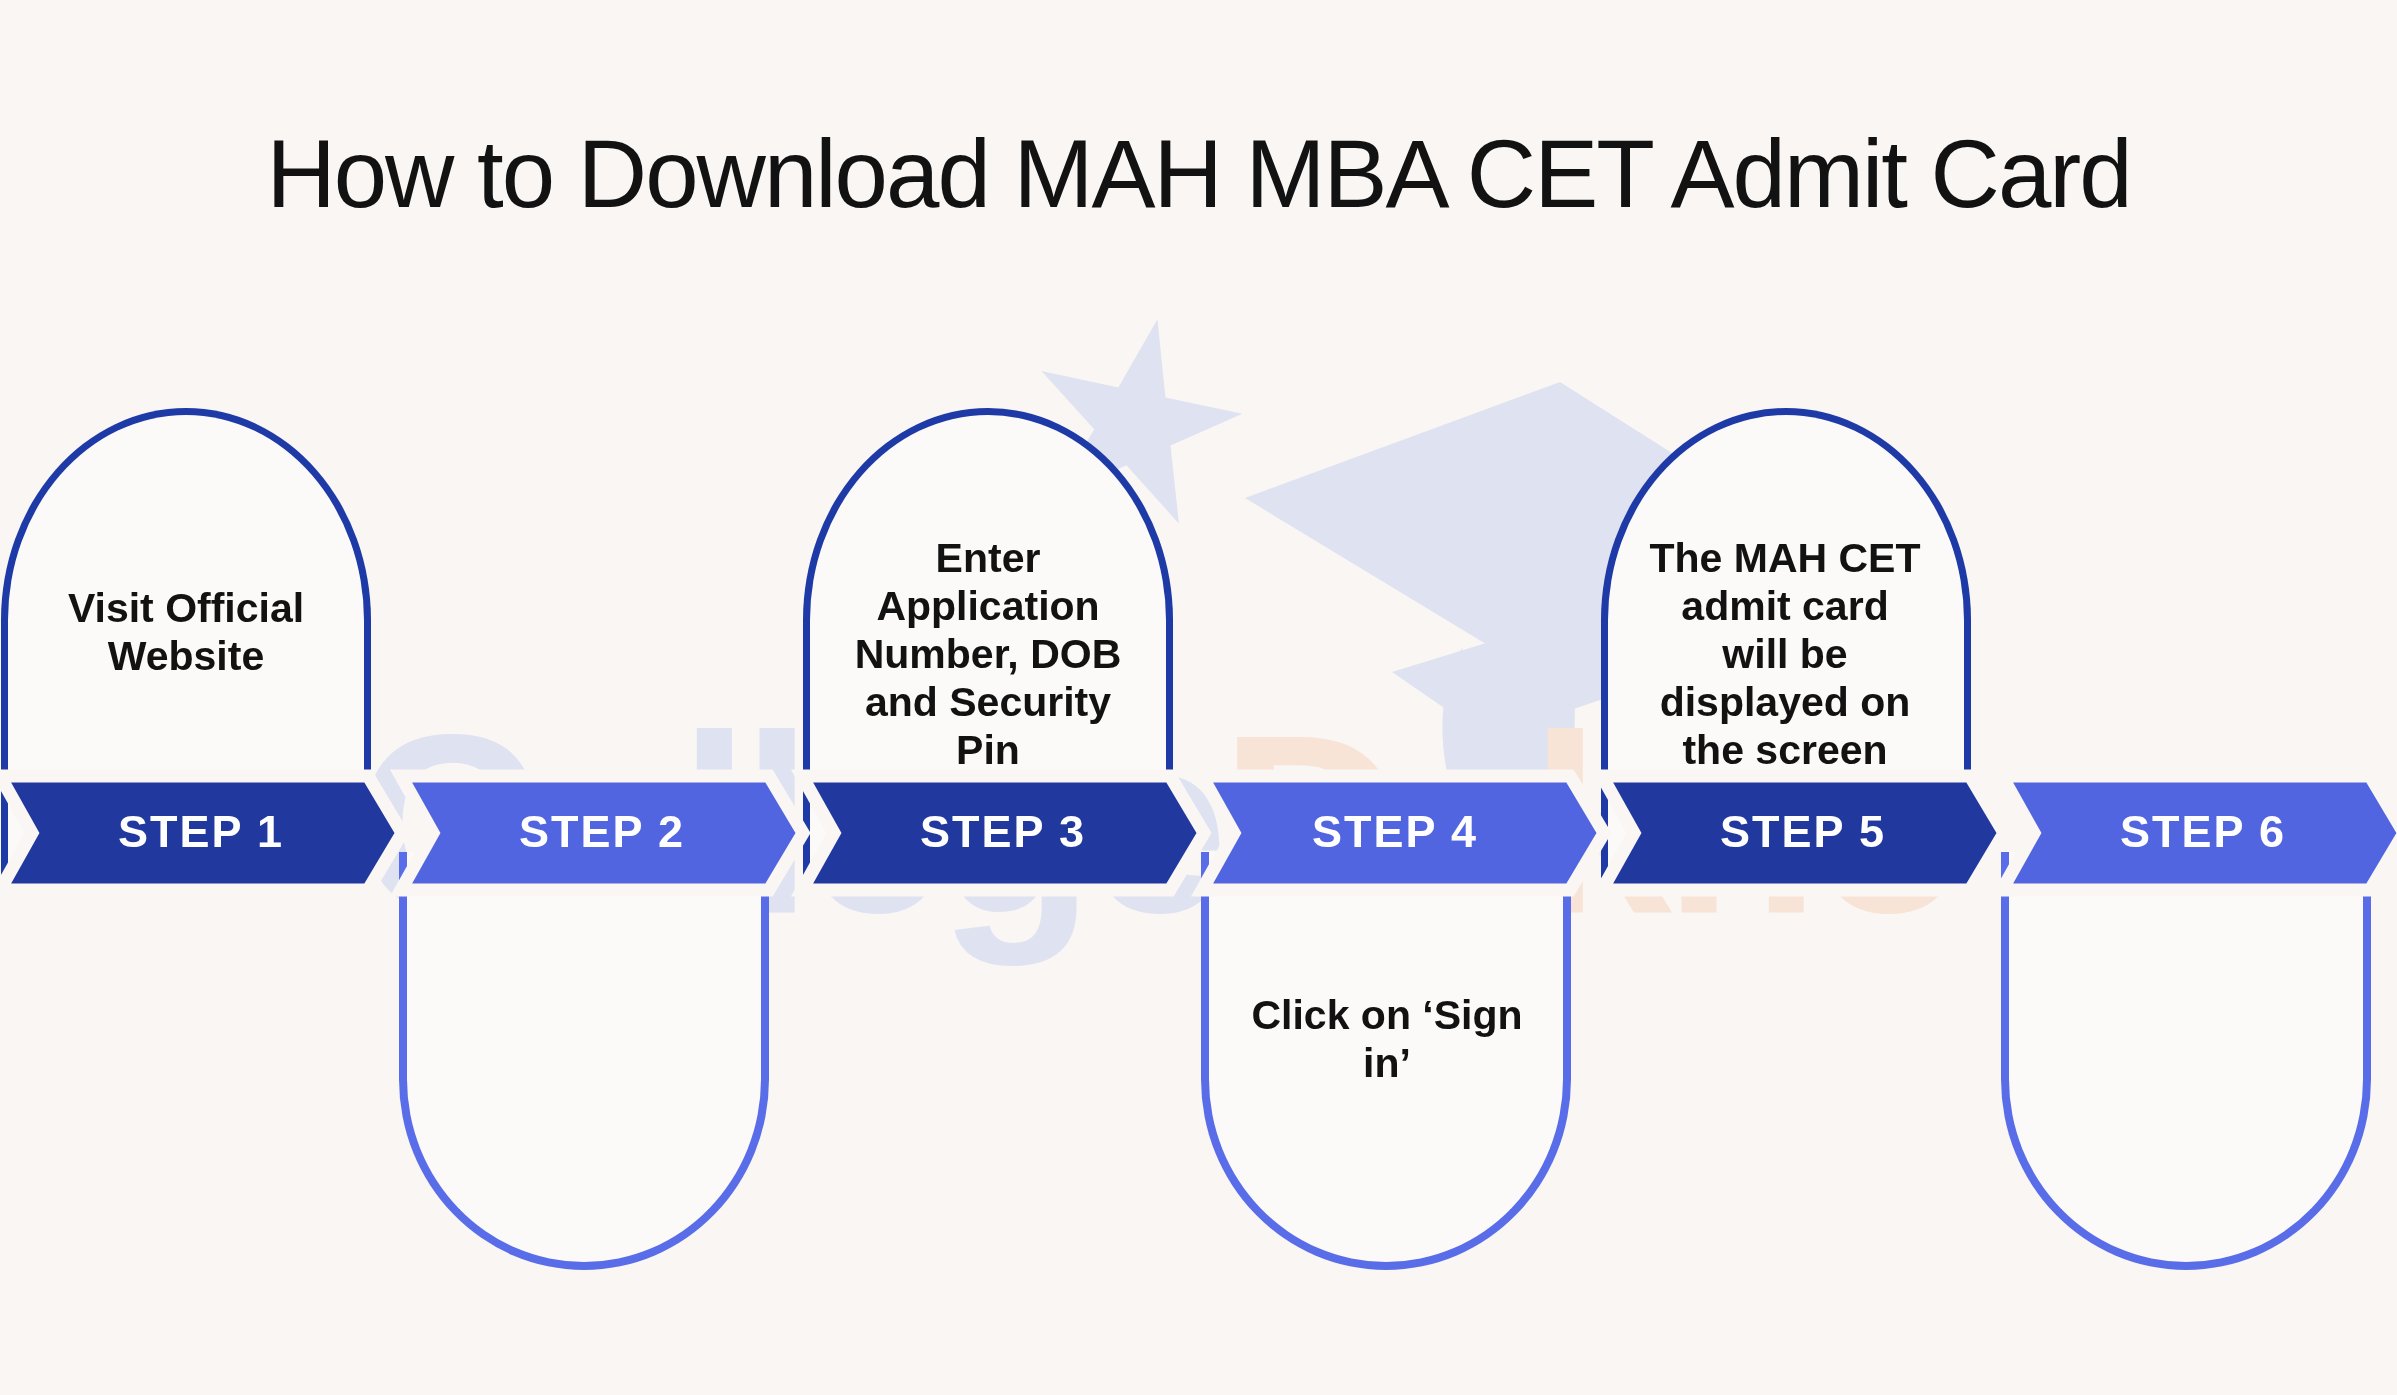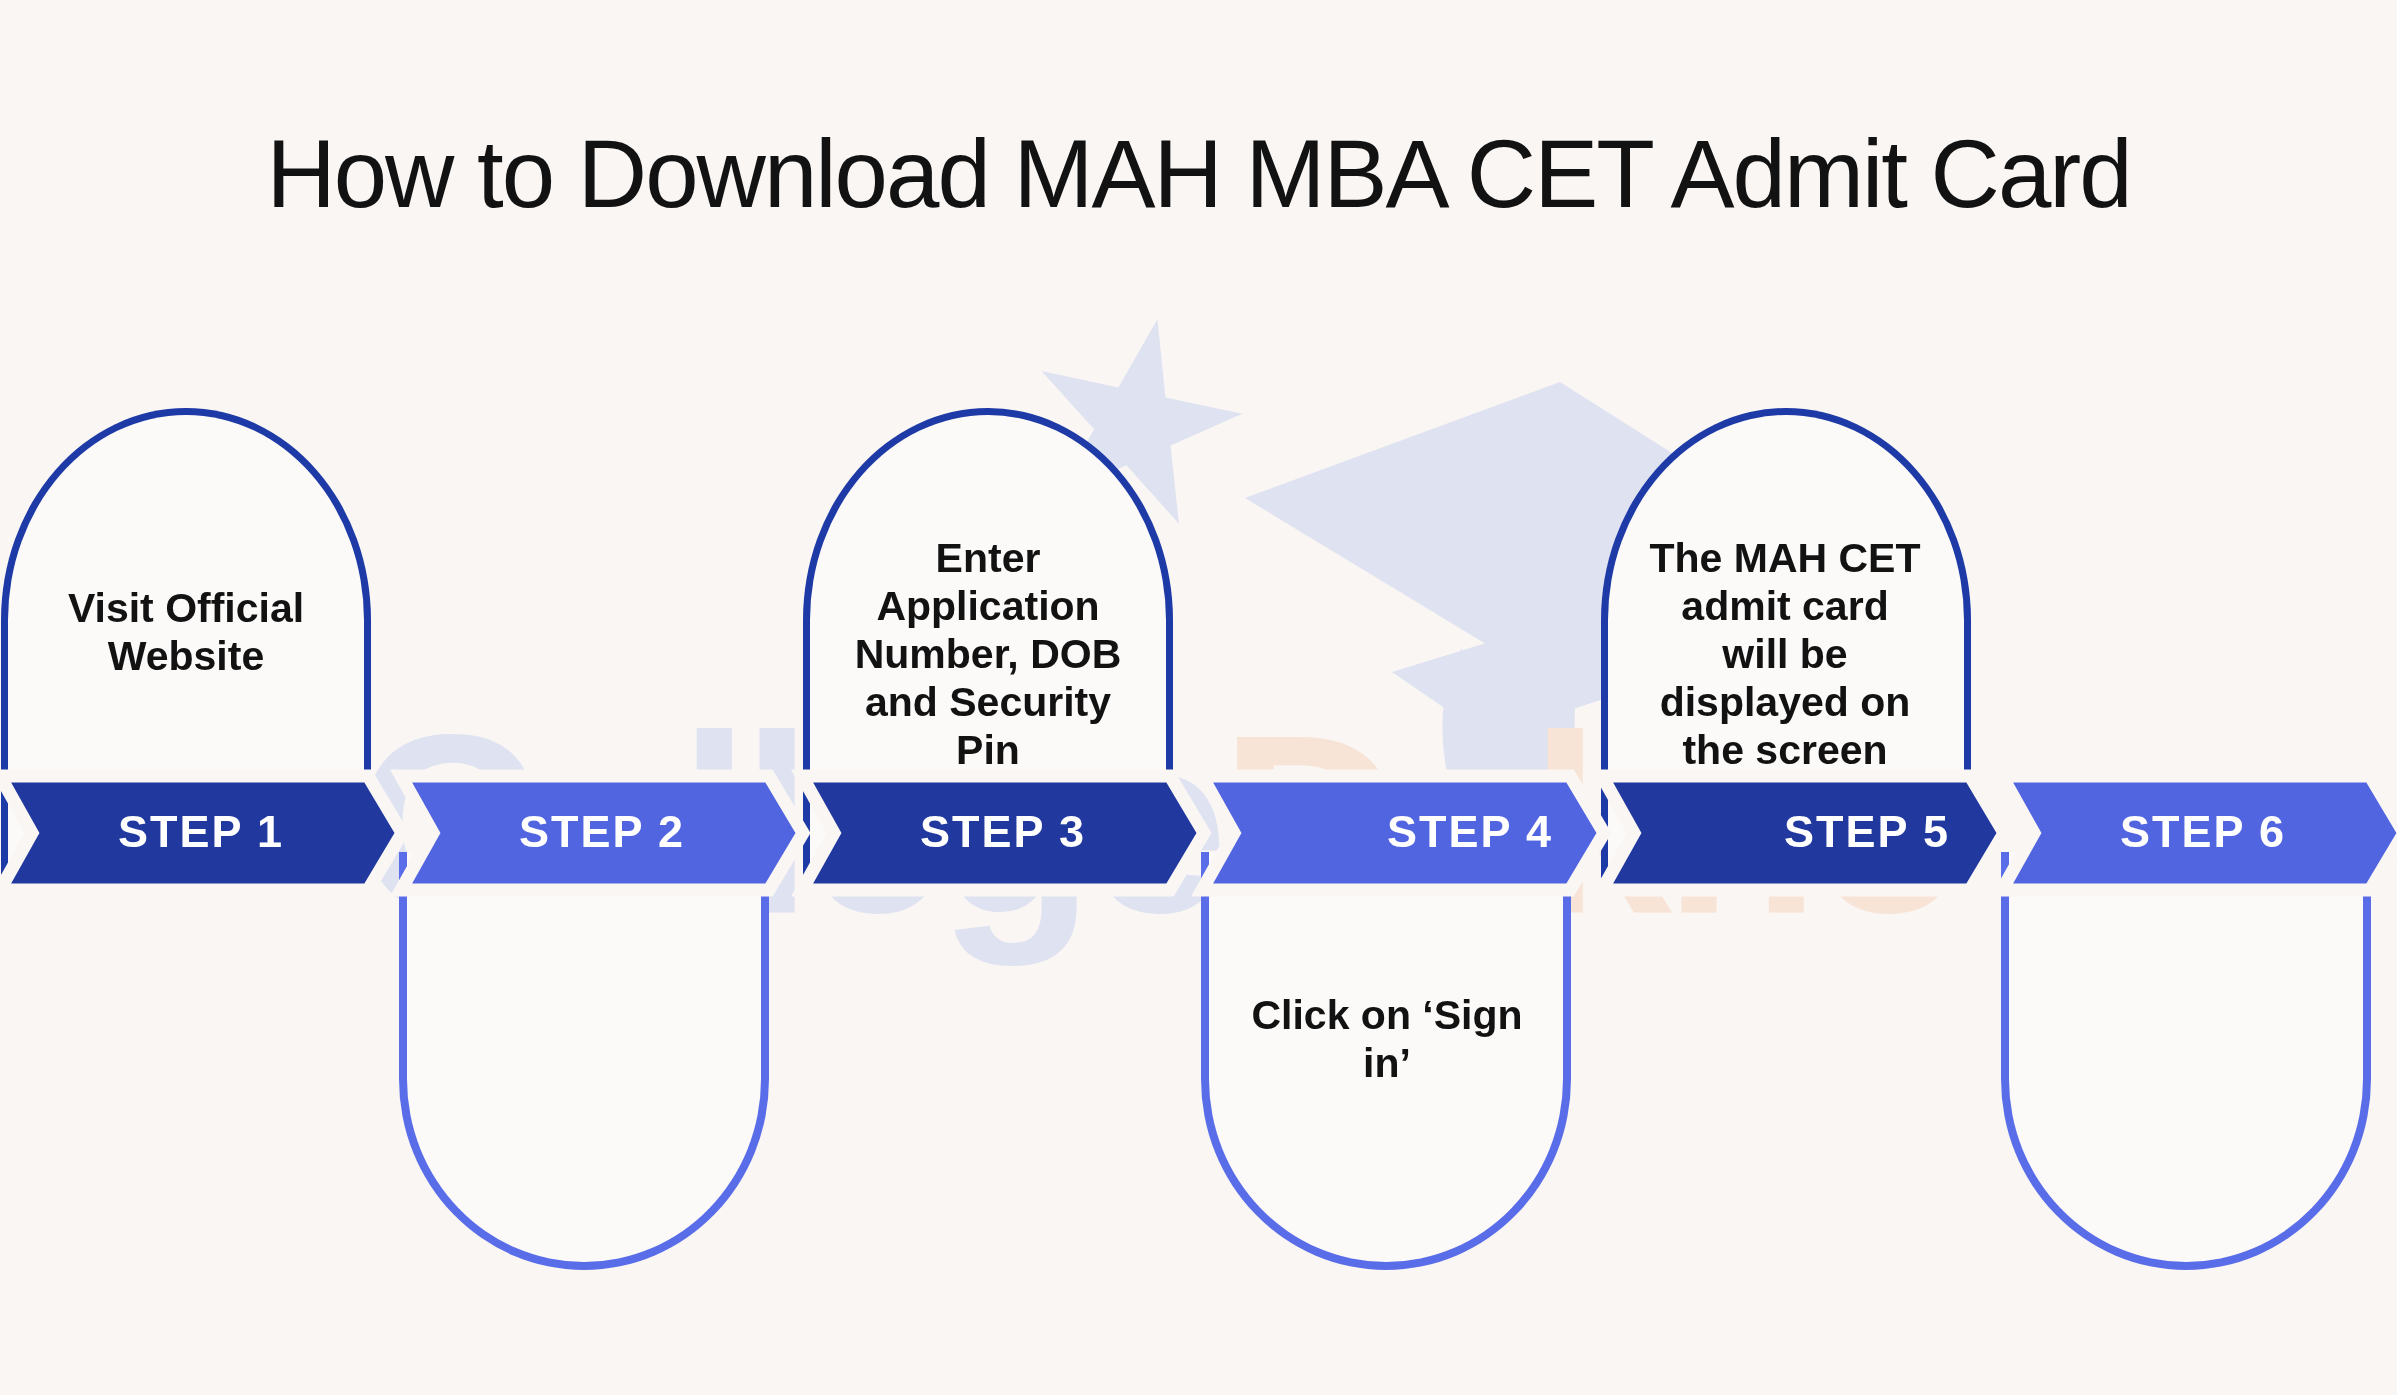--- a/index.html
+++ b/index.html
@@ -87,22 +87,22 @@
     <polygon class="band-light" points="401,776 769,776 803,833 769,890 401,890 433,833"></polygon>
     <polygon class="band-dark" points="802,776 1170,776 1204,833 1170,890 802,890 834,833"></polygon>
     <polygon class="band-light" points="1202,776 1570,776 1604,833 1570,890 1202,890 1234,833"></polygon>
     <polygon class="band-dark" points="1602,776 1970,776 2004,833 1970,890 1602,890 1634,833"></polygon>
     <polygon class="band-light" points="2002,776 2370,776 2404,833 2370,890 2002,890 2034,833"></polygon>
   </svg>
 
   <div class="band-label" style="left:21px;">STEP 1</div>
   <div class="band-label" style="left:422px;">STEP 2</div>
   <div class="band-label" style="left:823px;">STEP 3</div>
-  <div class="band-label" style="left:1290px;">STEP 4</div>
-  <div class="band-label" style="left:1687px;">STEP 5</div>
+  <div class="band-label" style="left:1215px;">STEP 4</div>
+  <div class="band-label" style="left:1623px;">STEP 5</div>
   <div class="band-label" style="left:2023px;">STEP 6</div>
 
   <div class="card-text" style="left:6px;    top:562px;">Visit Official
 Website</div>
   <div class="card-text" style="left:808px;  top:512px;">Enter
 Application
 Number, DOB
 and Security
 Pin</div>
   <div class="card-text" style="left:1207px; top:969px;">Click on ‘Sign

